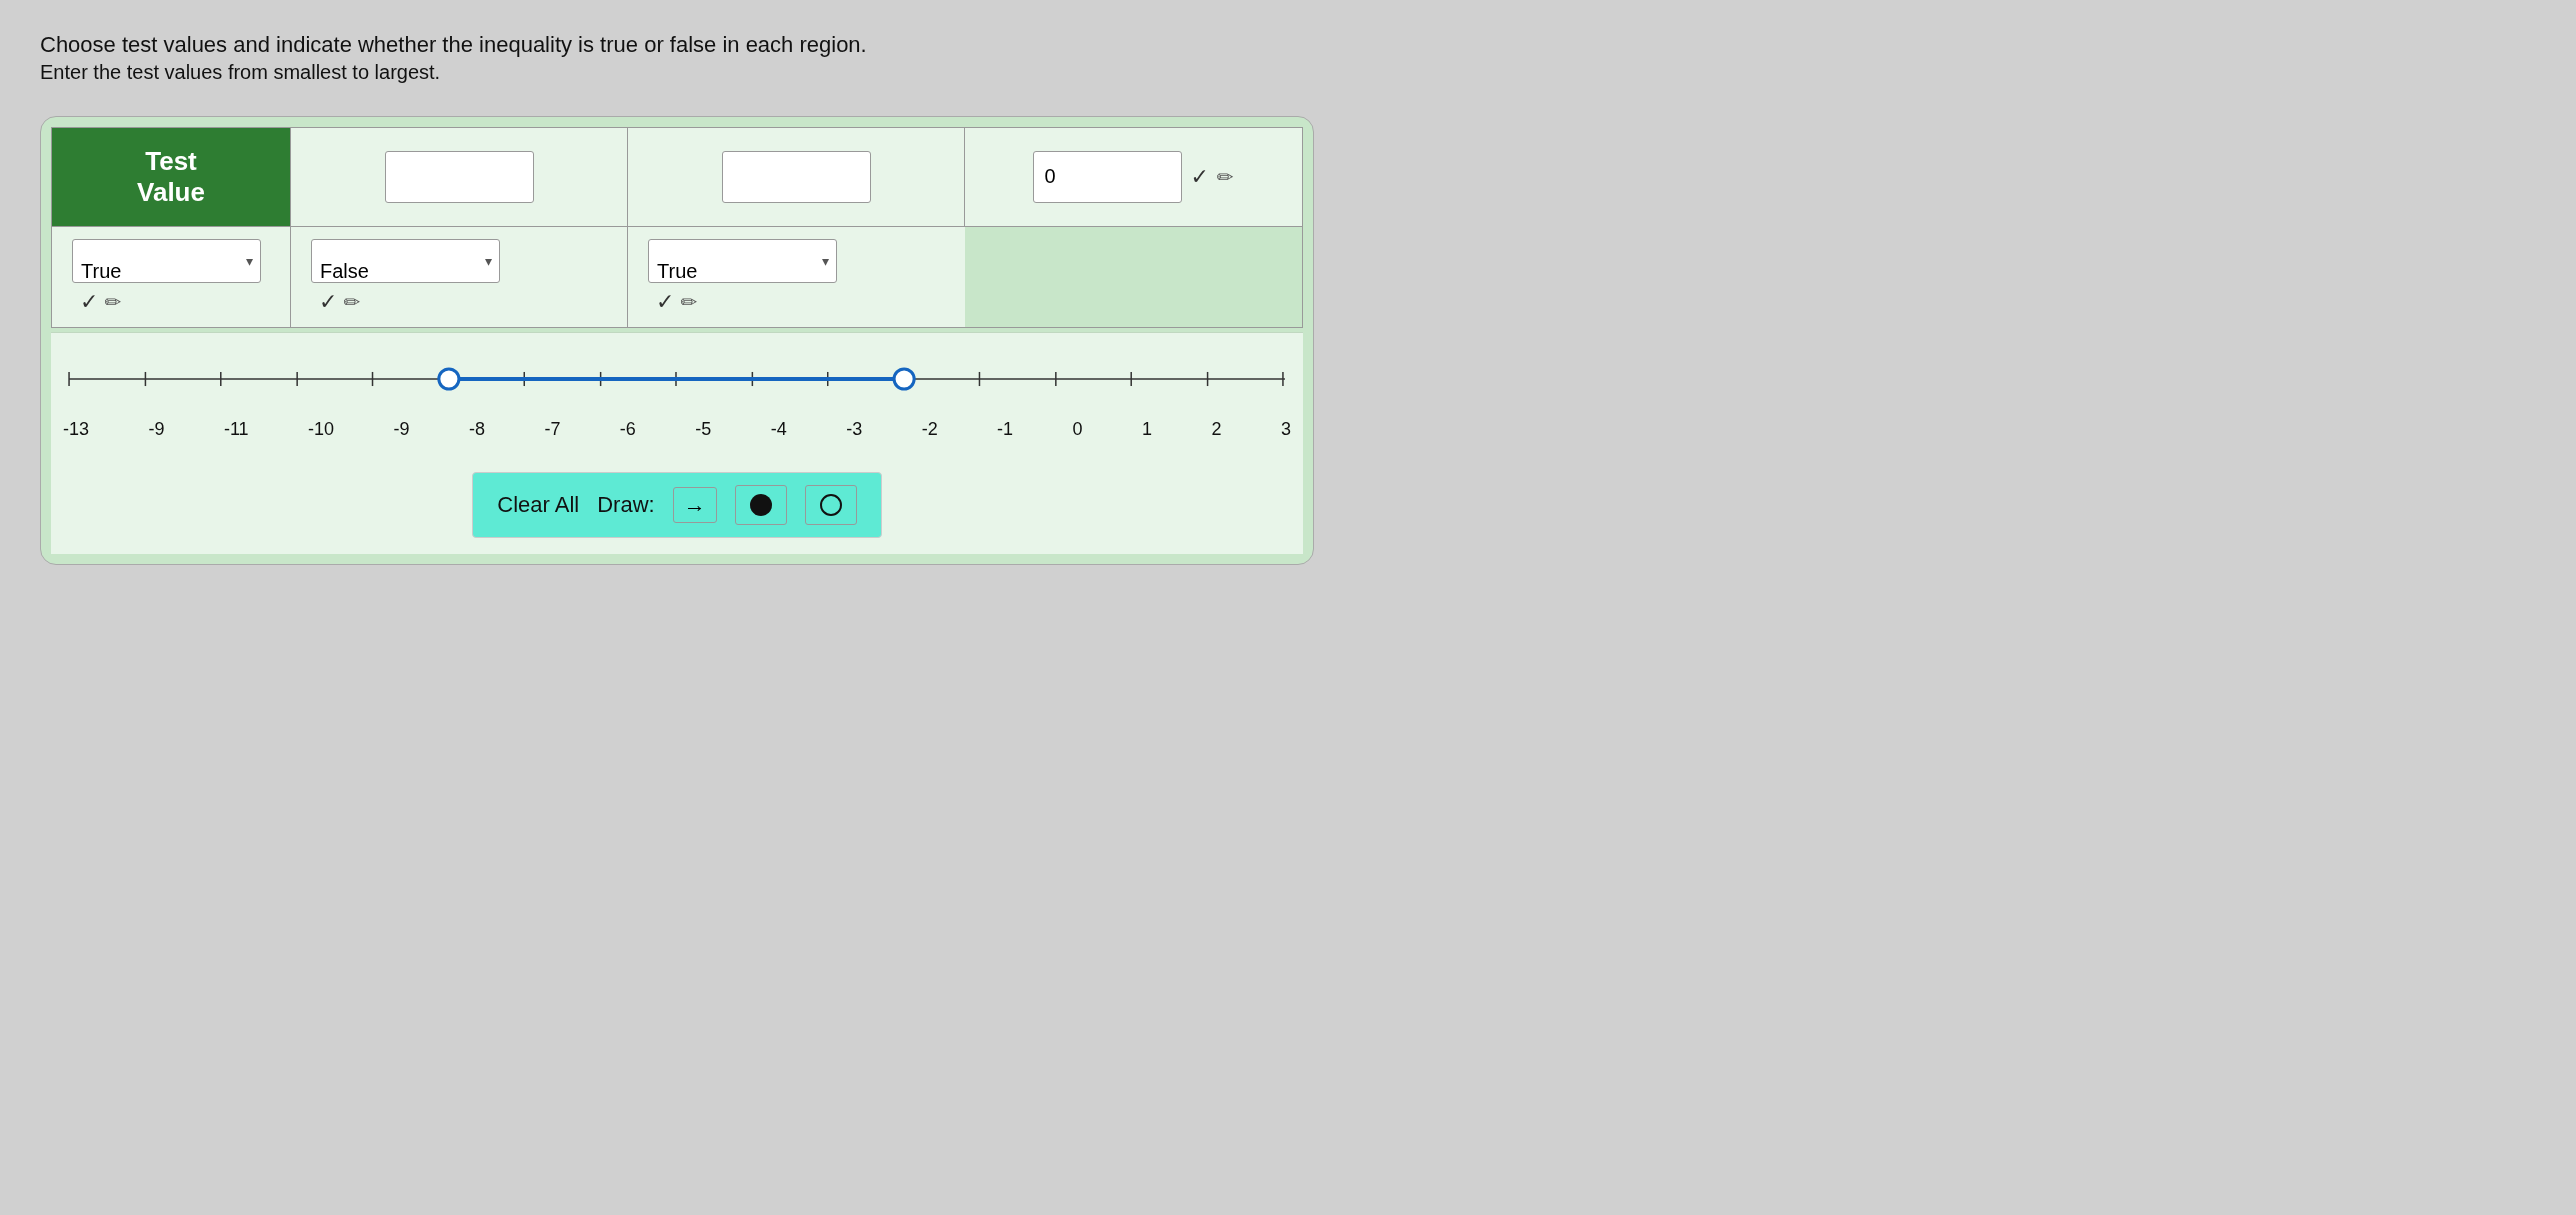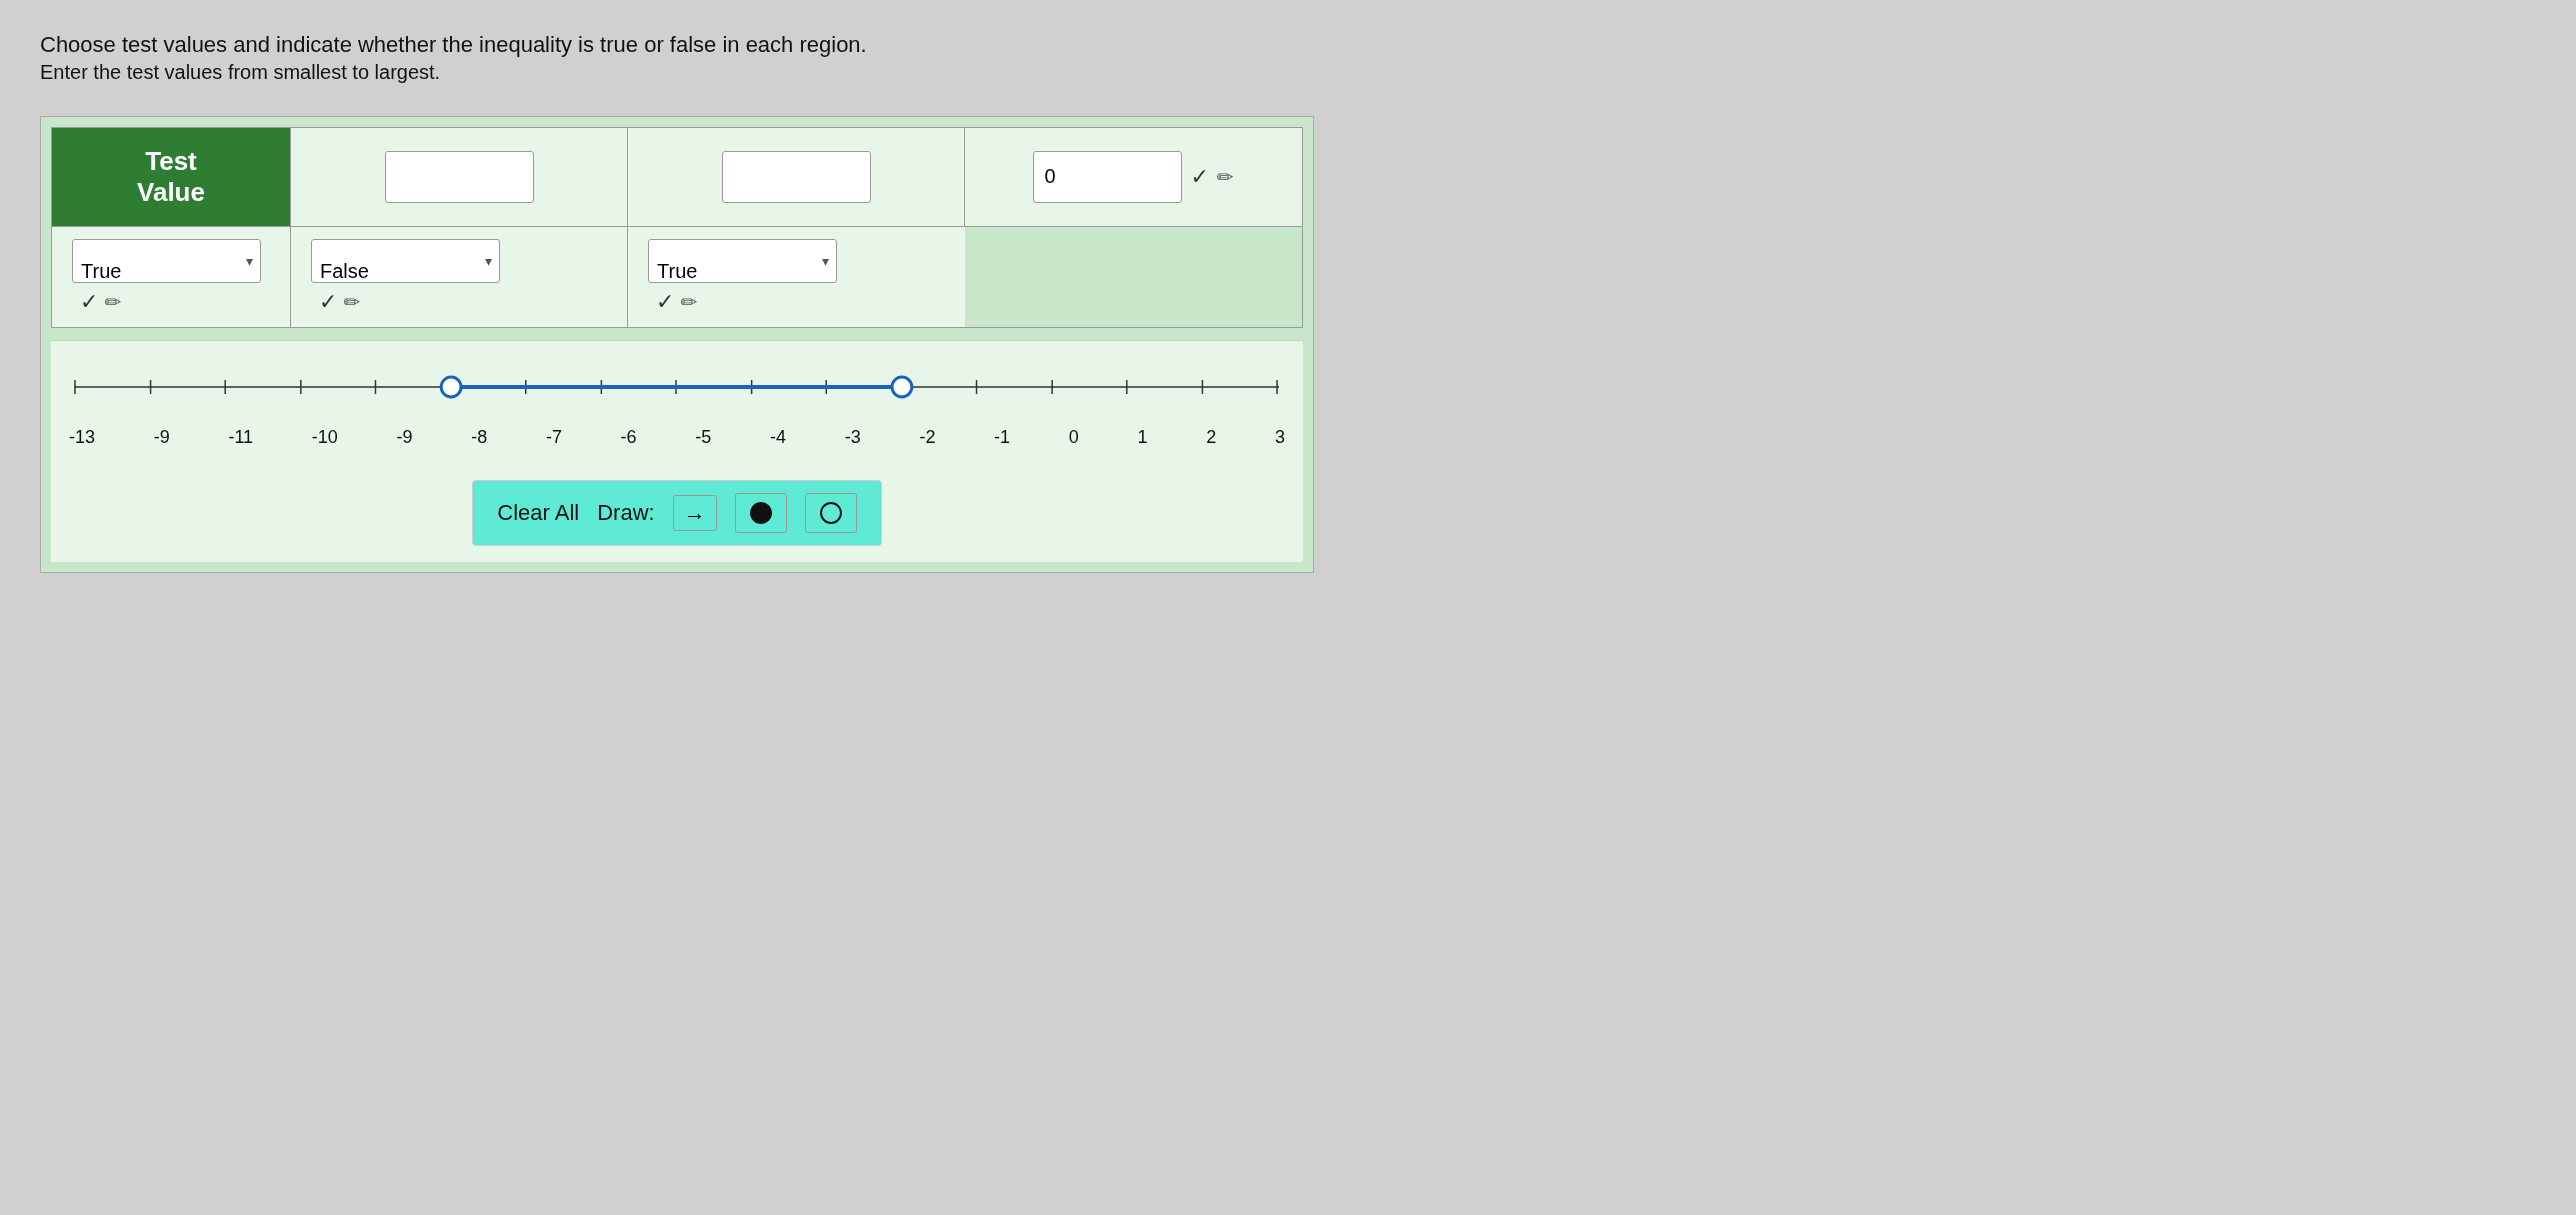--- a/index.html
+++ b/index.html
@@ -16,21 +16,21 @@
       line-height: 1.4;
     }
     .instructions2 {
       font-size: 20px;
       color: #111;
       margin-bottom: 32px;
     }
     .main-table-wrapper {
       background: #c8e6c9;
       border: 1px solid #aaa;
-      border-radius: 0;
+      border-radius: 16px;
       padding: 10px;
       max-width: 1274px;
     }
     .table-grid {
       display: grid;
       grid-template-columns: 239px 1fr 1fr 1fr;
       border: 1px solid #999;
     }
     .header-cell {
       background: #2e7d32;
@@ -117,22 +117,22 @@
       color: #555;
     }
     .icons-row {
       display: flex;
       align-items: center;
       gap: 6px;
       margin-left: 8px;
     }
     .number-line-section {
       background: #e8f5e9;
-      padding: 16px 14px;
-      margin-top: 12px;
+      padding: 16px 8px;
+      margin-top: 4px;
       border-top: 1px solid #c0d8c0;
     }
     .number-line-container {
       position: relative;
       width: 100%;
       height: 60px;
       margin-bottom: 10px;
     }
     .number-line-svg {
       width: 100%;

